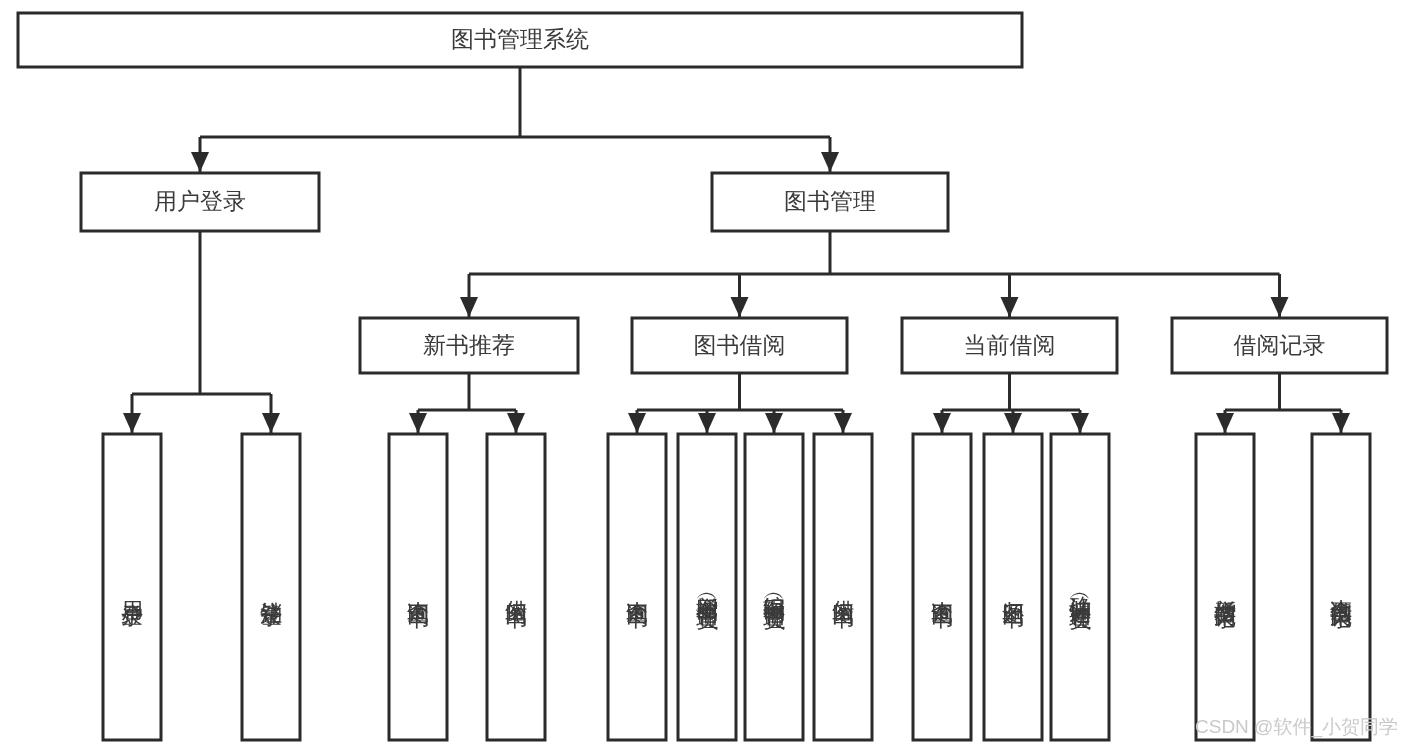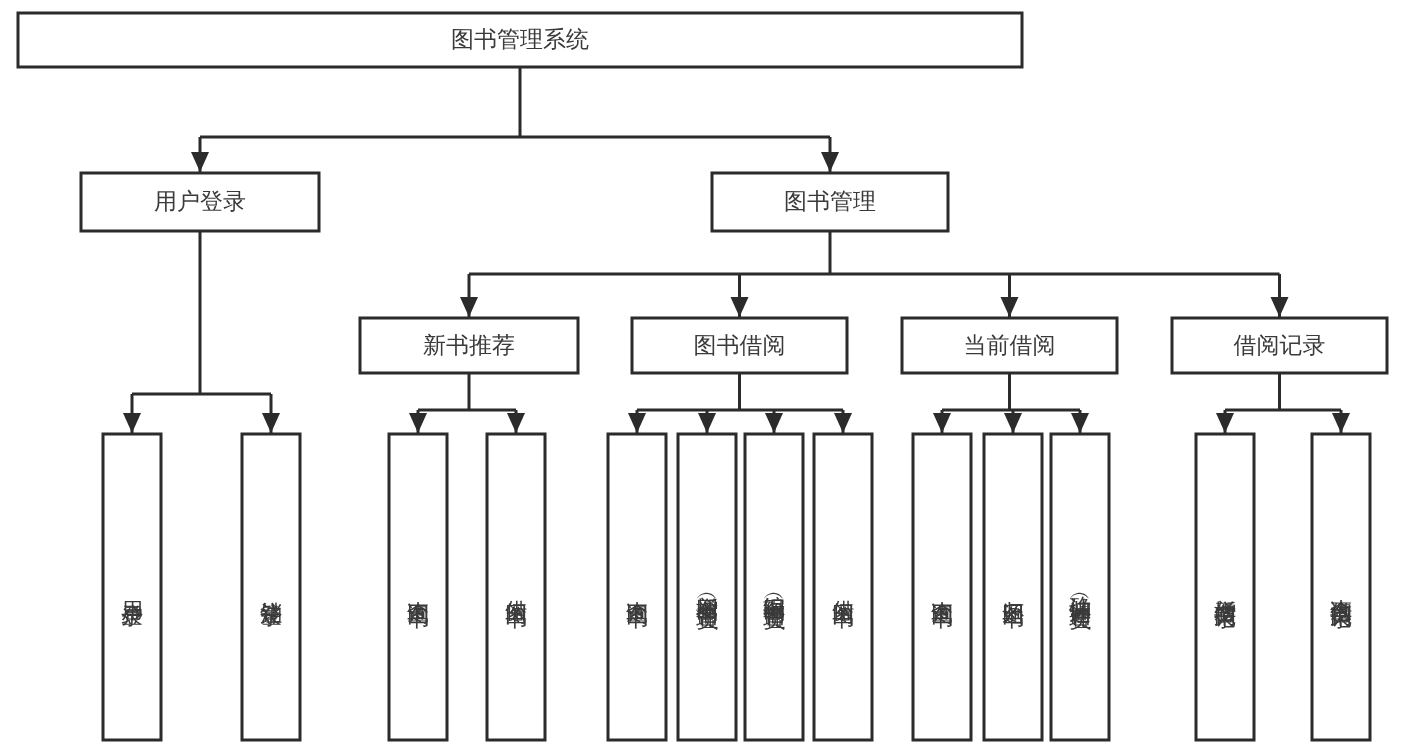--- a/index.html
+++ b/index.html
@@ -174,13 +174,14 @@
       <div class="leaf-label" style="left: 678px; top: 434px; width: 58px; height: 306px;">新增图书（管理员）</div>
       <div class="leaf-label" style="left: 745px; top: 434px; width: 58px; height: 306px;">编辑图书（管理员）</div>
       <div class="leaf-label" style="left: 814px; top: 434px; width: 58px; height: 306px;">借阅图书</div>
       <div class="leaf-label" style="left: 913px; top: 434px; width: 58px; height: 306px;">查询图书</div>
       <div class="leaf-label" style="left: 984px; top: 434px; width: 58px; height: 306px;">归还图书</div>
       <div class="leaf-label" style="left: 1051px; top: 434px; width: 58px; height: 306px;">确认归还（管理员）</div>
       <div class="leaf-label" style="left: 1196px; top: 434px; width: 58px; height: 306px;">新增借阅记录</div>
       <div class="leaf-label" style="left: 1312px; top: 434px; width: 58px; height: 306px;">查询借阅记录</div>
     </div>
 
+  <div class="watermark" id="watermark" style="left: 1195px; top: 714px;">CSDN @软件_小贺同学</div>
 </div>
 
 </body></html>

